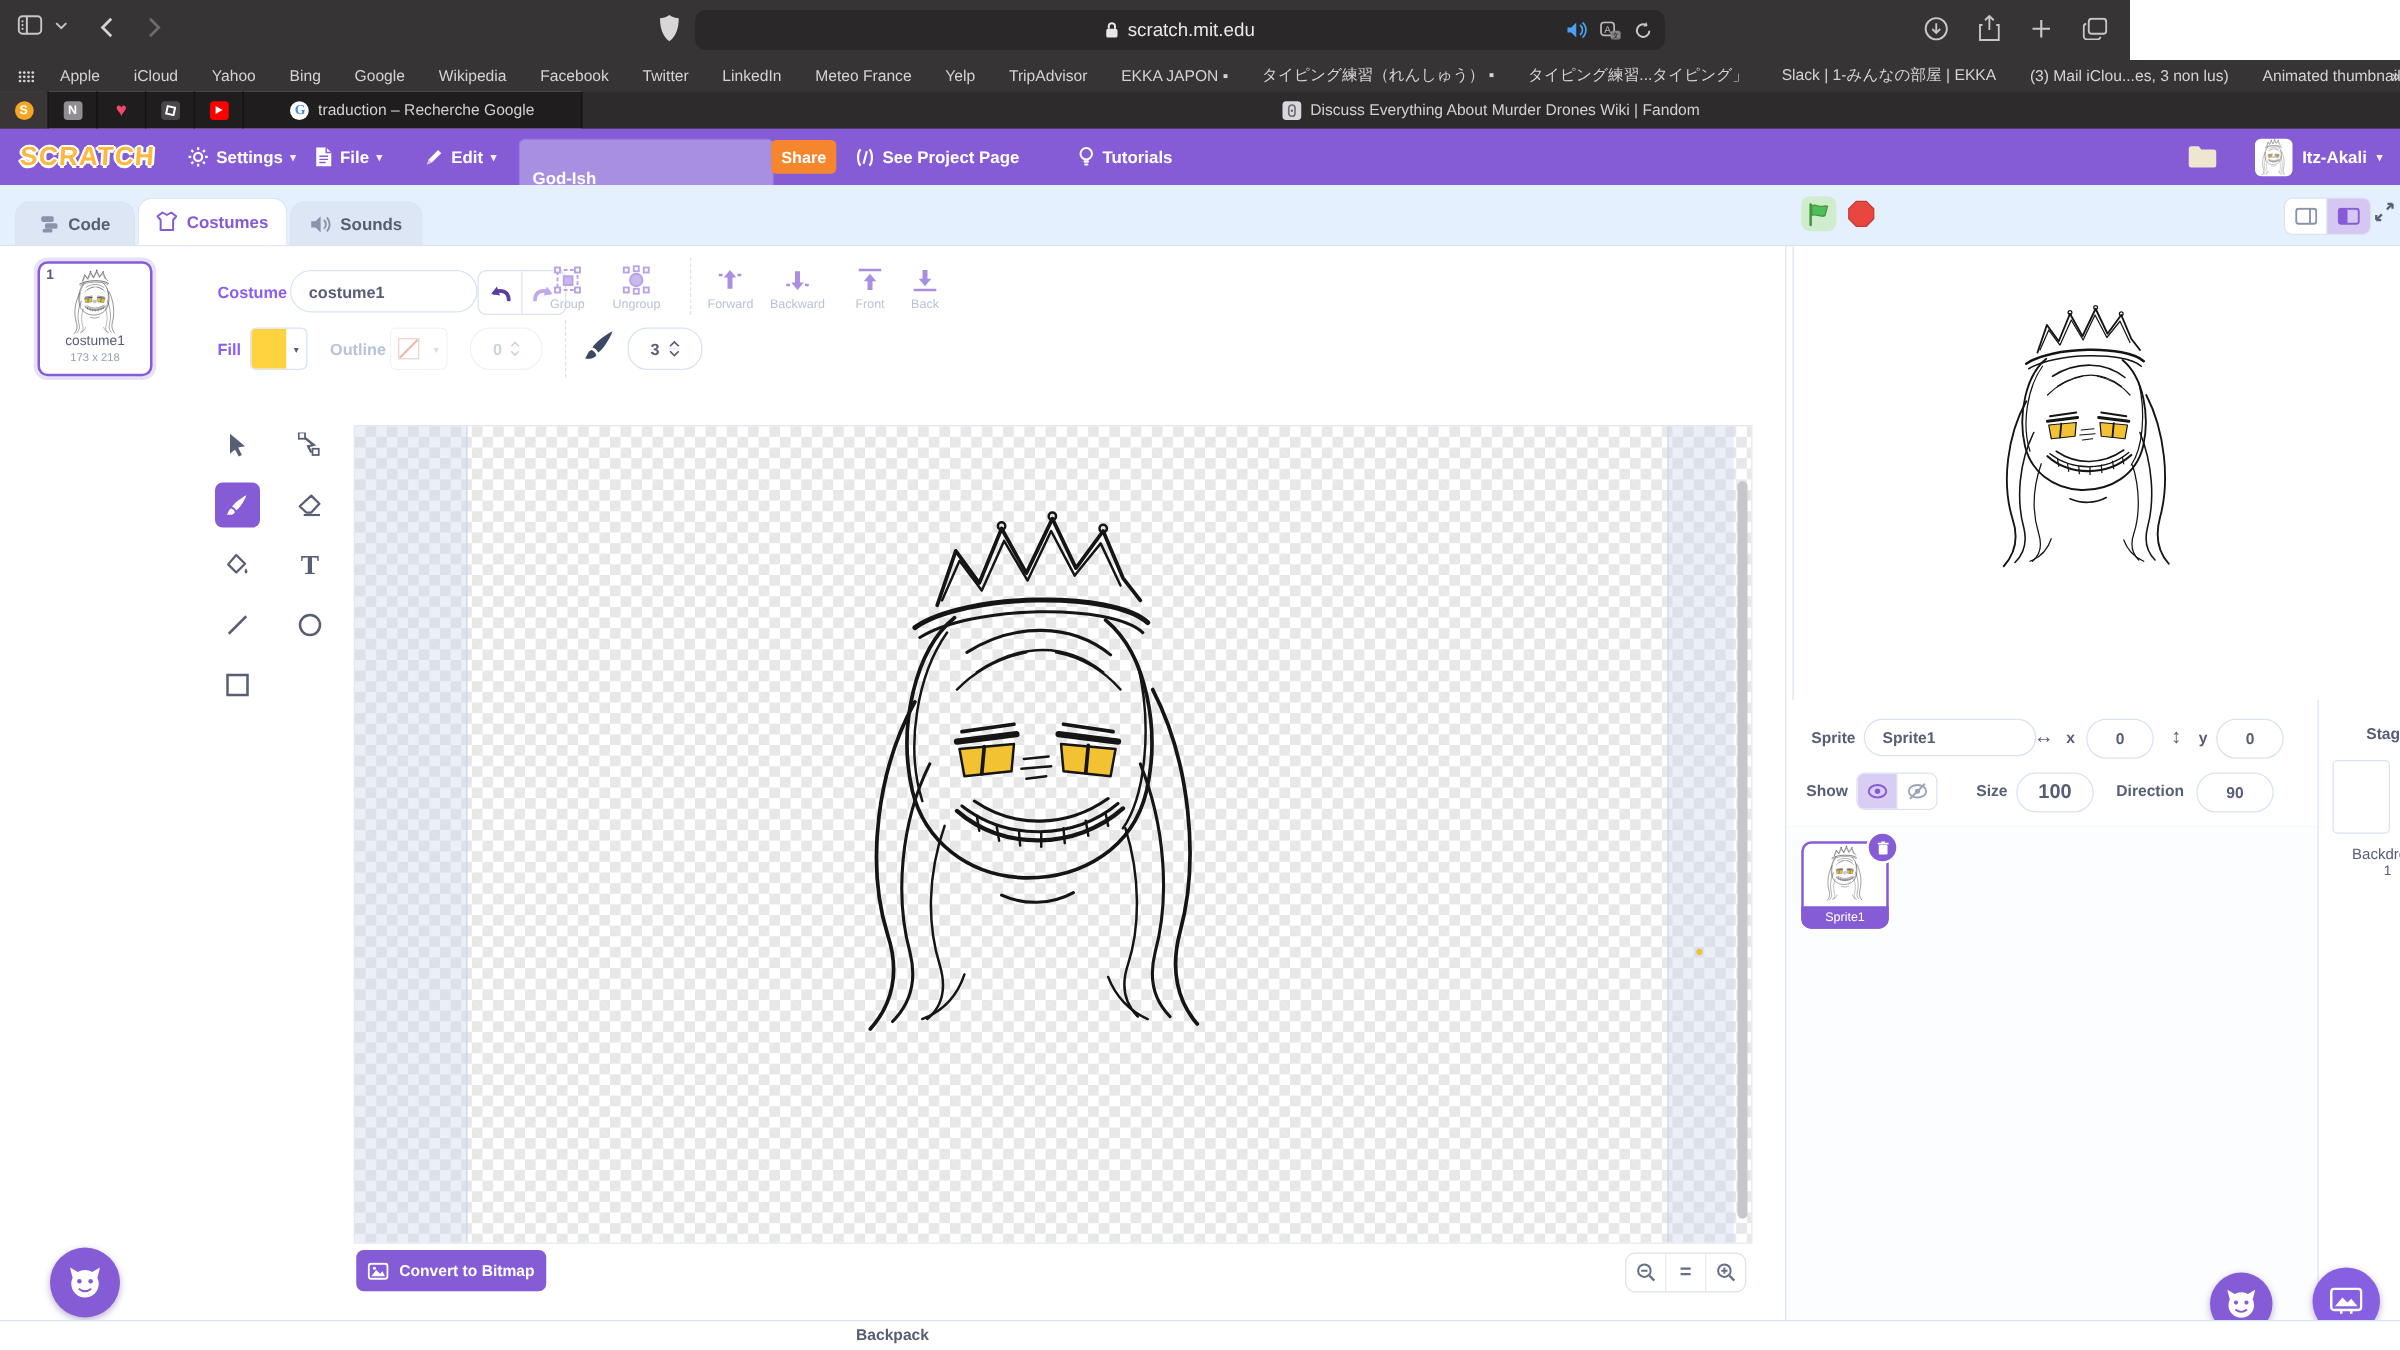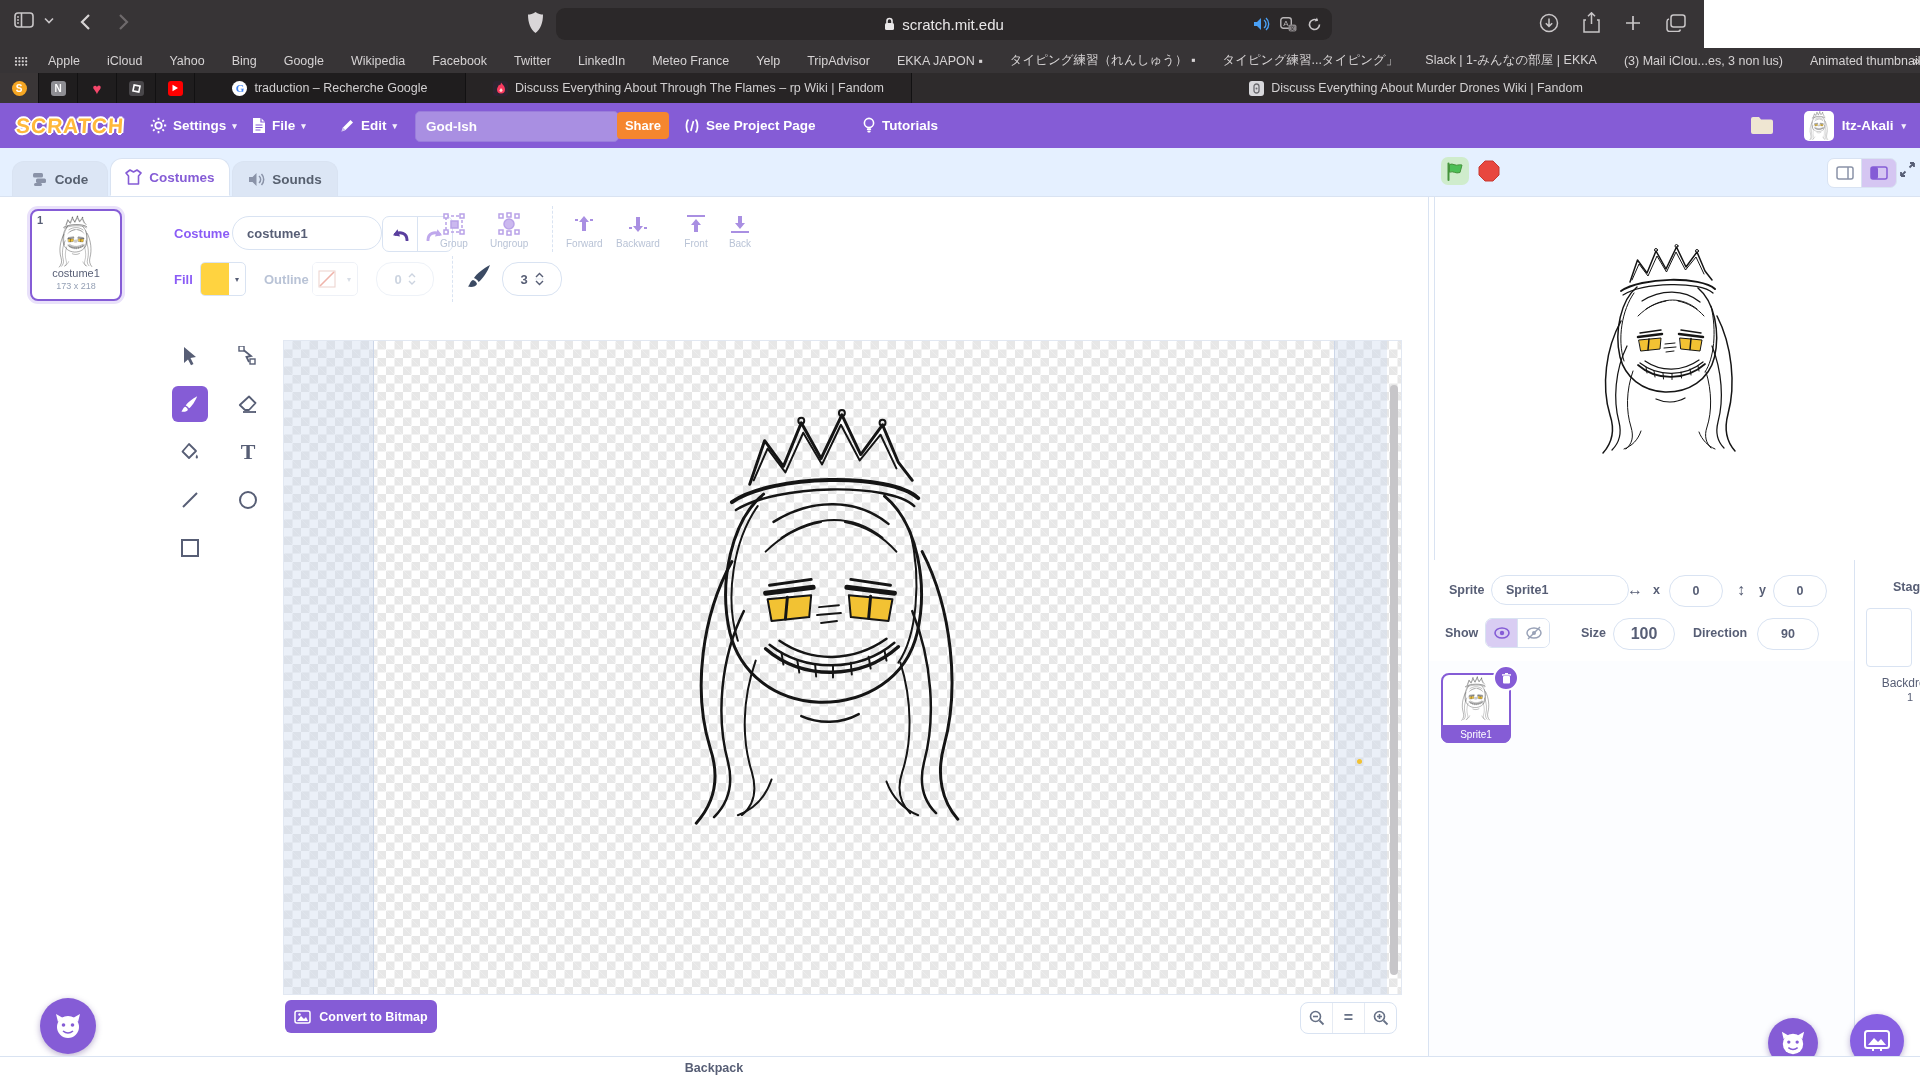--- a/index.html
+++ b/index.html
@@ -27,21 +27,21 @@
   
   #menubar{left:0;top:103px;width:1920px;height:45px;background:#855cd6;color:#fff;}
   .menu-item{position:absolute;top:0;height:45px;display:flex;align-items:center;gap:6px;
              font-size:13.5px;font-weight:bold;cursor:default;}
   #scratch-logo{left:16px;font-size:21px;font-weight:800;letter-spacing:1px;color:#ffb83c;
       transform:skewX(-4deg);
       text-shadow:-2px 0 0 #fff,2px 0 0 #fff,0 -2px 0 #fff,0 2px 0 #fff,-1px -1px 0 #fff,1px 1px 0 #fff,1px -1px 0 #fff,-1px 1px 0 #fff;}
   .caret{font-size:9px;opacity:.9;}
   #project-name-input{position:absolute;left:415px;top:8px;width:182px;height:29px;background:#a98fe2;
       border:1px solid #9a7ddb;border-radius:5px;color:#fff;font-weight:bold;font-size:13.5px;
-      padding:0 10px;font-family:"Liberation Sans",sans-serif;outline:none;}
+      padding:16px 10px;font-family:"Liberation Sans",sans-serif;outline:none;}
   #share-button{position:absolute;left:617px;top:9px;width:52px;height:27px;background:#f5862e;border-radius:4px;
       display:flex;align-items:center;justify-content:center;font-size:13px;font-weight:bold;}
   #see-project-page{left:684px;}
   #tutorials{left:862px;}
   #account{right:14px;gap:8px;}
   #folder-top{left:1750px;}
 
   
   #band{left:0;top:148px;width:1920px;height:48px;background:#e5f0ff;border-bottom:1px solid #d9e3f2;}
   .ed-tab{position:absolute;bottom:0;height:34px;border:1px solid #d9e3f2;border-bottom:none;
@@ -305,29 +305,20 @@
           <path d="M1.5,0.8 L7,4 L1.5,7.2 Z" fill="#fff"></path>
         </svg>
     </span>
   </div>
   <div class="page-tab" style="width:270px;">
     <span class="fav" style="background:#fff;border-radius:50%;">
       <span style="color:#4285F4;font-size:11px;font-weight:bold;font-family:'Liberation Serif',serif;">G</span>
     </span>
     <span>traduction – Recherche Google</span>
   </div>
-  <div class="page-tab" style="width:445px;background:#272425;">
-    <span class="fav" style="background:#2b2430;">
-      <svg width="10" height="12" viewBox="0 0 10 12">
-          <path d="M5,0.5 C6.5,2.5 9,4 9,7.5 A4,4 0 0 1 1,7.5 C1,5.5 2.5,4.5 3,2.5 C3.8,3.5 4.6,3.8 5,0.5 Z" fill="#fa3a5f"></path>
-          <path d="M5,6 C5.8,7 6.6,7.6 6.6,8.8 A1.7,1.7 0 0 1 3.4,8.8 C3.4,7.8 4.4,7.2 5,6 Z" fill="#ffd9d4"></path>
-        </svg>
-    </span>
-    <span>Discuss Everything About Through The Flames – rp Wiki | Fandom</span>
-  </div>
   <div class="page-tab" style="flex:1;background:#2e2b2c;border-right:none;">
     <span class="fav" style="background:#d8d8dc;">
       <svg width="9" height="11" viewBox="0 0 9 11">
           <rect x="2" y="1" width="5" height="9" rx="2.5" fill="none" stroke="#6b6b70" stroke-width="1.3"></rect>
           <circle cx="4.5" cy="5.5" r="1" fill="#6b6b70"></circle>
         </svg>
     </span>
     <span>Discuss Everything About Murder Drones Wiki | Fandom</span>
   </div>
 </div>

